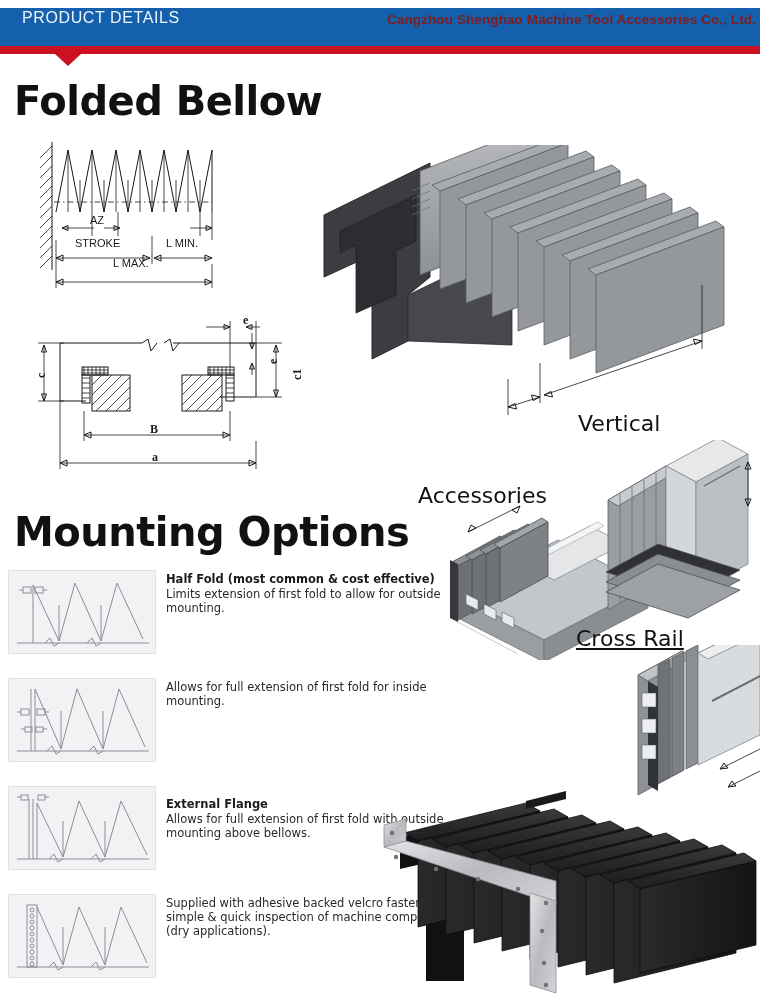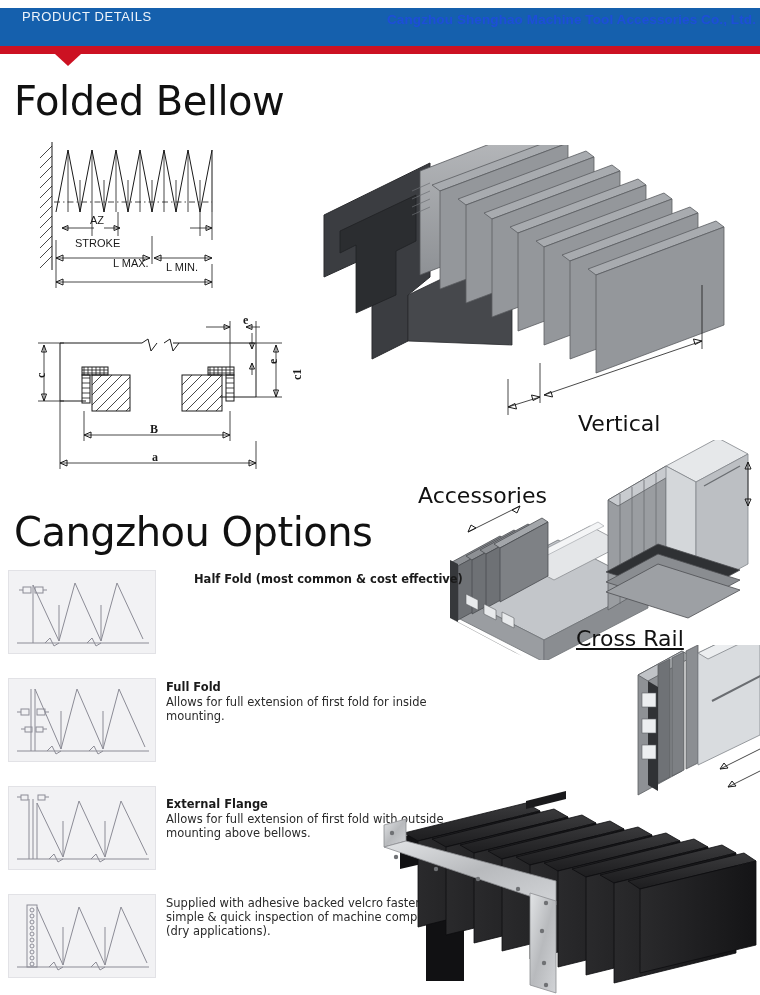--- a/index.html
+++ b/index.html
@@ -19,31 +19,31 @@
   
   #header-bar {
     position: absolute;
     left: 0; top: 8px;
     width: 760px; height: 38px;
     background: #1560ad;
   }
   #header-title {
     position: absolute;
     left: 22px; top: 9px;
-    font-size: 13px;
+    font-size: 16px;
     letter-spacing: 0.6px;
     color: #eef4fb;
     font-family: "Liberation Sans", sans-serif;
   }
   #header-company {
     position: absolute;
     right: 4px; top: 12px;
     font-size: 13.5px;
     font-weight: bold;
-    color: #1d4ed8;
+    color: #7f1d1d;
     letter-spacing: 0.1px;
     white-space: nowrap;
   }
   #header-rule {
     position: absolute;
     left: 0; top: 46px;
     width: 760px; height: 8px;
     background: #cc1122;
   }
   #header-pointer {
@@ -52,21 +52,21 @@
     width: 0; height: 0;
     border-left: 13px solid transparent;
     border-right: 13px solid transparent;
     border-top: 12px solid #cc1122;
   }
 
   
   .section-title {
     position: absolute;
     font-family: "DejaVu Sans", sans-serif;
-    font-weight: normal;
+    font-weight: bold;
     font-size: 40px;
     letter-spacing: -0.5px;
     color: #111111;
   }
   #title-folded-bellow { left: 14px; top: 78px; }
   #title-mounting-options { left: 14px; top: 509px; }
 
   
   .dim-label {
     position: absolute;
@@ -195,21 +195,21 @@
   <line class="ln-t" x1="130" y1="96" x2="130" y2="124"></line>
 
   <line class="ln-t" x1="34" y1="142" x2="190" y2="142"></line>
   <path class="ln" d="M34,142 l7,-3 l0,6 z"></path>
   <path class="ln" d="M190,142 l-7,-3 l0,6 z"></path>
   <line class="ln-t" x1="34" y1="100" x2="34" y2="148"></line>
   <line class="ln-t" x1="190" y1="124" x2="190" y2="148"></line>
 </svg>
 <div class="dim-label" style="left:90px;top:214px;">AZ</div>
 <div class="dim-label" style="left:75px;top:237px;">STROKE</div>
-<div class="dim-label" style="left:166px;top:237px;margin-top:24px;">L MIN.</div>
+<div class="dim-label" style="left:166px;top:237px;">L MIN.</div>
 <div class="dim-label" style="left:113px;top:257px;">L MAX.</div>
 
 <svg width="280" height="180" style="position:absolute;left:24px;top:305px;">
 
   <path class="ln" d="M36,38 L118,38 M36,38 L36,96 M36,96 L62,96"></path>
 
   <path class="ln" d="M118,38 L124,34 L127,46 L133,38"></path>
 
   <path class="ln" d="M140,38 L146,34 L149,46 L155,38 M149,38 L232,38 M232,38 L232,92 M196,92 L232,92"></path>
 
@@ -461,40 +461,41 @@
     <rect x="22" y="100" width="14" height="14"></rect>
   </g>
 
   <line class="ln-t" x1="100" y1="124" x2="140" y2="104"></line>
   <path class="ln" d="M100,124 l4,-6 l4,5 z"></path>
   <line class="ln-t" x1="108" y1="142" x2="148" y2="122"></line>
   <path class="ln" d="M108,142 l4,-6 l4,5 z"></path>
 </svg>
 <div class="orient-caption" id="caption-cross-rail">Cross Rail</div>
 
-<div class="section-title" id="title-mounting-options">Cangzhou Options</div>
+<div class="section-title" id="title-mounting-options">Mounting Options</div>
 
 <div class="mount-thumb" style="top:570px;">
   <svg width="146" height="82" viewBox="0 0 146 82">
     <line class="thumb-ln" x1="8" y1="72" x2="140" y2="72"></line>
     <path class="thumb-ln" d="M24,72 L24,14"></path>
     <path class="thumb-ln" d="M24,14 L50,70 L66,12 L92,70 L108,12 L134,68"></path>
     <path class="thumb-ln" d="M50,34 L50,70 M92,34 L92,70"></path>
     <path class="thumb-ln" d="M36,72 l5,-5 l4,8 l5,-3"></path>
     <path class="thumb-ln" d="M78,72 l5,-5 l4,8 l5,-3"></path>
     <g class="thumb-ln">
         <rect x="14" y="16" width="8" height="6"></rect>
         <rect x="26" y="16" width="8" height="6"></rect>
       <line x1="10" y1="19" x2="14" y2="19"></line>
         <line x1="34" y1="19" x2="38" y2="19"></line>
       </g>
   </svg>
 </div>
-<div class="mount-text" style="top:572px;margin-left:28px;">
+<div class="mount-text" style="top:572px;">
   <div class="mount-name">Half Fold (most common &amp; cost effective)</div>
+  <div class="mount-desc">Limits extension of first fold to allow for outside mounting.</div>
 </div>
 
 <div class="mount-thumb" style="top:678px;">
   <svg width="146" height="82" viewBox="0 0 146 82">
     <line class="thumb-ln" x1="8" y1="72" x2="140" y2="72"></line>
     <path class="thumb-ln" d="M22,72 L22,10 M26,72 L26,10"></path>
     <path class="thumb-ln" d="M26,10 L52,70 L68,10 L94,70 L110,10 L136,68"></path>
     <path class="thumb-ln" d="M52,32 L52,70 M94,32 L94,70"></path>
     <path class="thumb-ln" d="M38,72 l5,-5 l4,8 l5,-3"></path>
     <path class="thumb-ln" d="M80,72 l5,-5 l4,8 l5,-3"></path>
@@ -504,21 +505,20 @@
       <line x1="8" y1="33" x2="12" y2="33"></line>
         <line x1="36" y1="33" x2="40" y2="33"></line>
       <rect x="16" y="48" width="7" height="5"></rect>
         <rect x="27" y="48" width="7" height="5"></rect>
       <line x1="12" y1="50" x2="16" y2="50"></line>
         <line x1="34" y1="50" x2="38" y2="50"></line>
       </g>
   </svg>
 </div>
 <div class="mount-text" style="top:680px;">
-  <div class="mount-name">Full Fold</div>
   <div class="mount-desc">Allows for full extension of first fold for inside mounting.</div>
 </div>
 
 <div class="mount-thumb" style="top:786px;">
   <svg width="146" height="82" viewBox="0 0 146 82">
     <line class="thumb-ln" x1="8" y1="72" x2="140" y2="72"></line>
     <path class="thumb-ln" d="M20,72 L20,12 M24,72 L24,12 M28,72 L28,16"></path>
     <path class="thumb-ln" d="M28,16 L54,70 L70,14 L96,70 L112,14 L138,68"></path>
     <path class="thumb-ln" d="M54,34 L54,70 M96,34 L96,70"></path>
     <path class="thumb-ln" d="M40,72 l5,-5 l4,8 l5,-3"></path>

